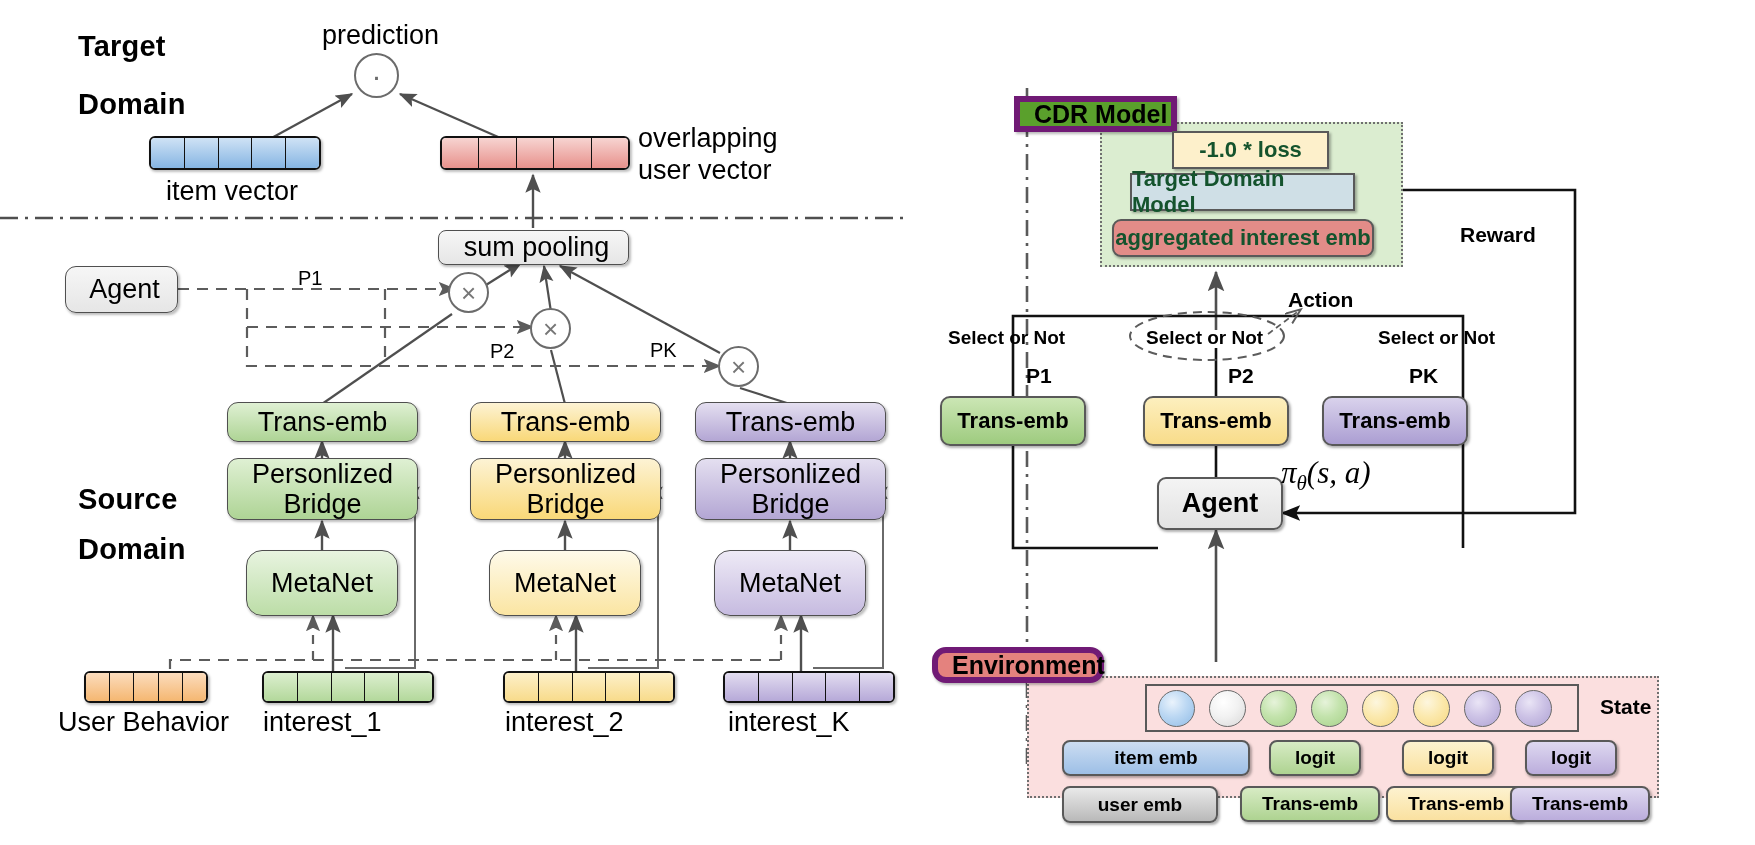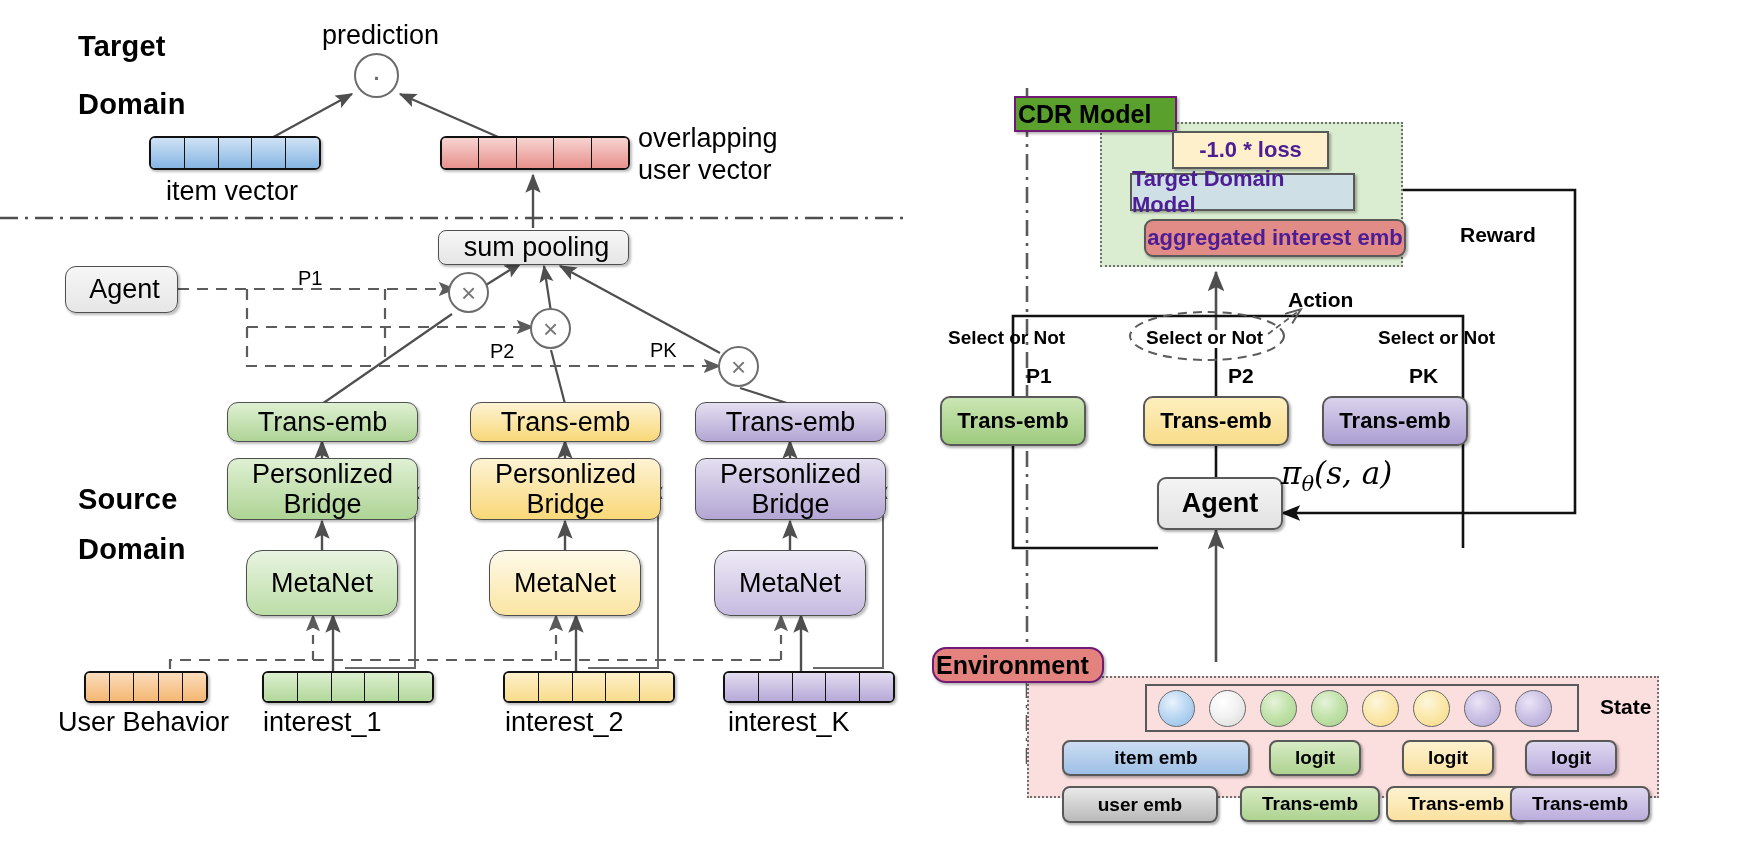--- a/index.html
+++ b/index.html
@@ -111,43 +111,43 @@
     background:#dbedd0;
     border:2.4px dotted #6f6f6f;
   }
   .region-env{
     background:#fbdfdf;
     border:2.4px dotted #6f6f6f;
   }
   .tagbox{
     position:absolute;
     box-sizing:border-box;
-    border:2px solid #701a75;
+    border:6px solid #701a75;
     display:flex;
     align-items:center;
-    padding-left:2px;
+    padding-left:14px;
     font-weight:bold;
     font-size:25px;
     color:#000;
     box-shadow:1.5px 2px 2.5px rgba(0,0,0,.28);
   }
   .tag-cdr{background:#5aa02c;}
   .tag-env{background:#e4827e;border-radius:14px;}
 
   
   .fbox{
     position:absolute;
     box-sizing:border-box;
     border:2px solid #595959;
     display:flex;
     align-items:center;
     justify-content:center;
     font-weight:bold;
     font-size:22px;
-    color:#4c1d95;
+    color:#14532d;
     box-shadow:1.6px 2px 2.5px rgba(0,0,0,.3);
   }
   .fbox-loss{background:#fdf0cb;}
   .fbox-tdm{background:#cfdfe6;}
   .fbox-agg{background:#e28c88;border-radius:9px;}
 
   .rbox{
     position:absolute;
     box-sizing:border-box;
     border:2px solid #595959;
@@ -415,21 +415,21 @@
   <div class="tagbox tag-cdr" style="left:1014px; top:96px; width:163px; height:36px;">
     <span>CDR Model</span>
   </div>
 
   <div class="fbox fbox-loss" style="left:1172px; top:131px; width:157px; height:38px;">
     <span>-1.0 * loss</span>
   </div>
   <div class="fbox fbox-tdm" style="left:1130px; top:173px; width:225px; height:38px;">
     <span>Target Domain Model</span>
   </div>
-  <div class="fbox fbox-agg" style="left:1112px; top:219px; width:262px; height:38px;margin-left:32px;">
+  <div class="fbox fbox-agg" style="left:1112px; top:219px; width:262px; height:38px;">
     <span>aggregated interest emb</span>
   </div>
 
   <div class="lbl small-bold-21" style="left:1460px; top:223px;">Reward</div>
 
   <div class="lbl small-bold-21" style="left:1288px; top:288px;">Action</div>
 
   <div class="lbl small-bold-19" style="left:948px; top:327px;">Select or Not</div>
   <div class="lbl small-bold-19" style="left:1146px; top:327px;">Select or Not</div>
   <div class="lbl small-bold-19" style="left:1378px; top:327px;">Select or Not</div>
@@ -445,21 +445,21 @@
     <span>Trans-emb</span>
   </div>
   <div class="rbox rb-purple" style="left:1322px; top:396px; width:146px; height:50px;">
     <span>Trans-emb</span>
   </div>
 
   <div class="rbox rb-agent" style="left:1157px; top:477px; width:126px; height:53px; font-size:27px; border-radius:9px;">
     <span>Agent</span>
   </div>
 
-  <div class="policy" style="left:1281px; top:455px;">
+  <div class="policy" style="left:1281px; top:455px;font-family:Liberation Serif, serif;">
     <span>π</span><span class="sub">θ</span><span>(s, a)</span>
   </div>
 
   <div class="region region-env" style="left:1027px; top:676px; width:632px; height:122px;"></div>
   <div class="tagbox tag-env" style="left:932px; top:647px; width:172px; height:36px;">
     <span>Environment</span>
   </div>
 
   <div class="state-strip" style="left:1145px; top:684px; width:434px; height:48px;">
     <div class="dot dot-blue"></div>

